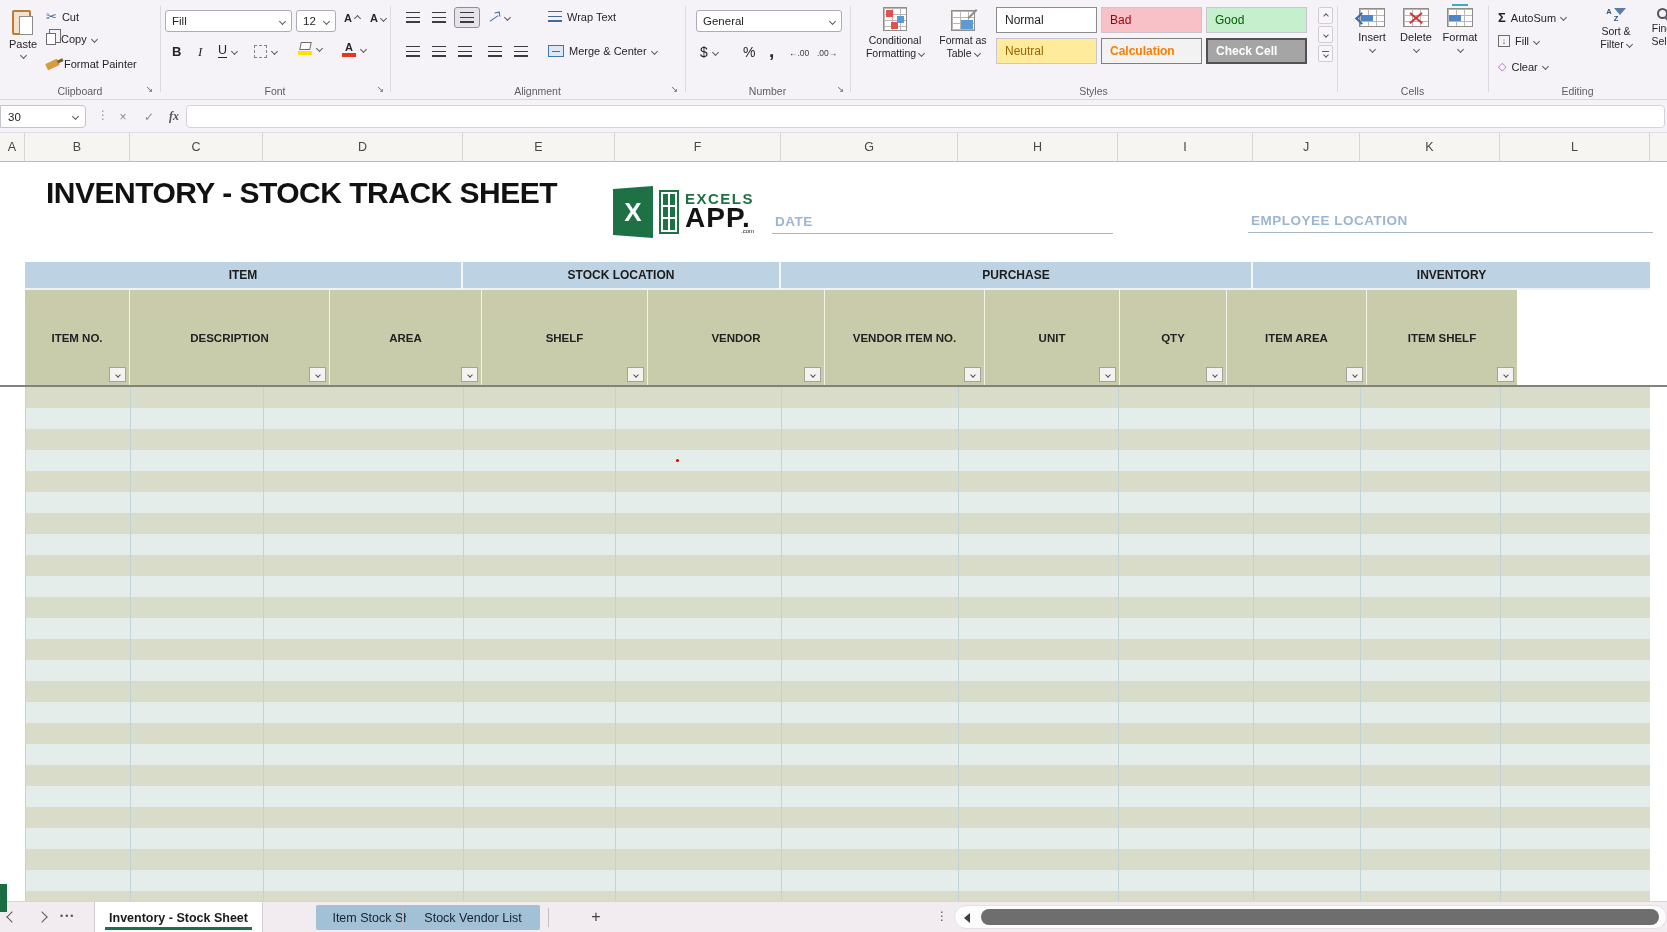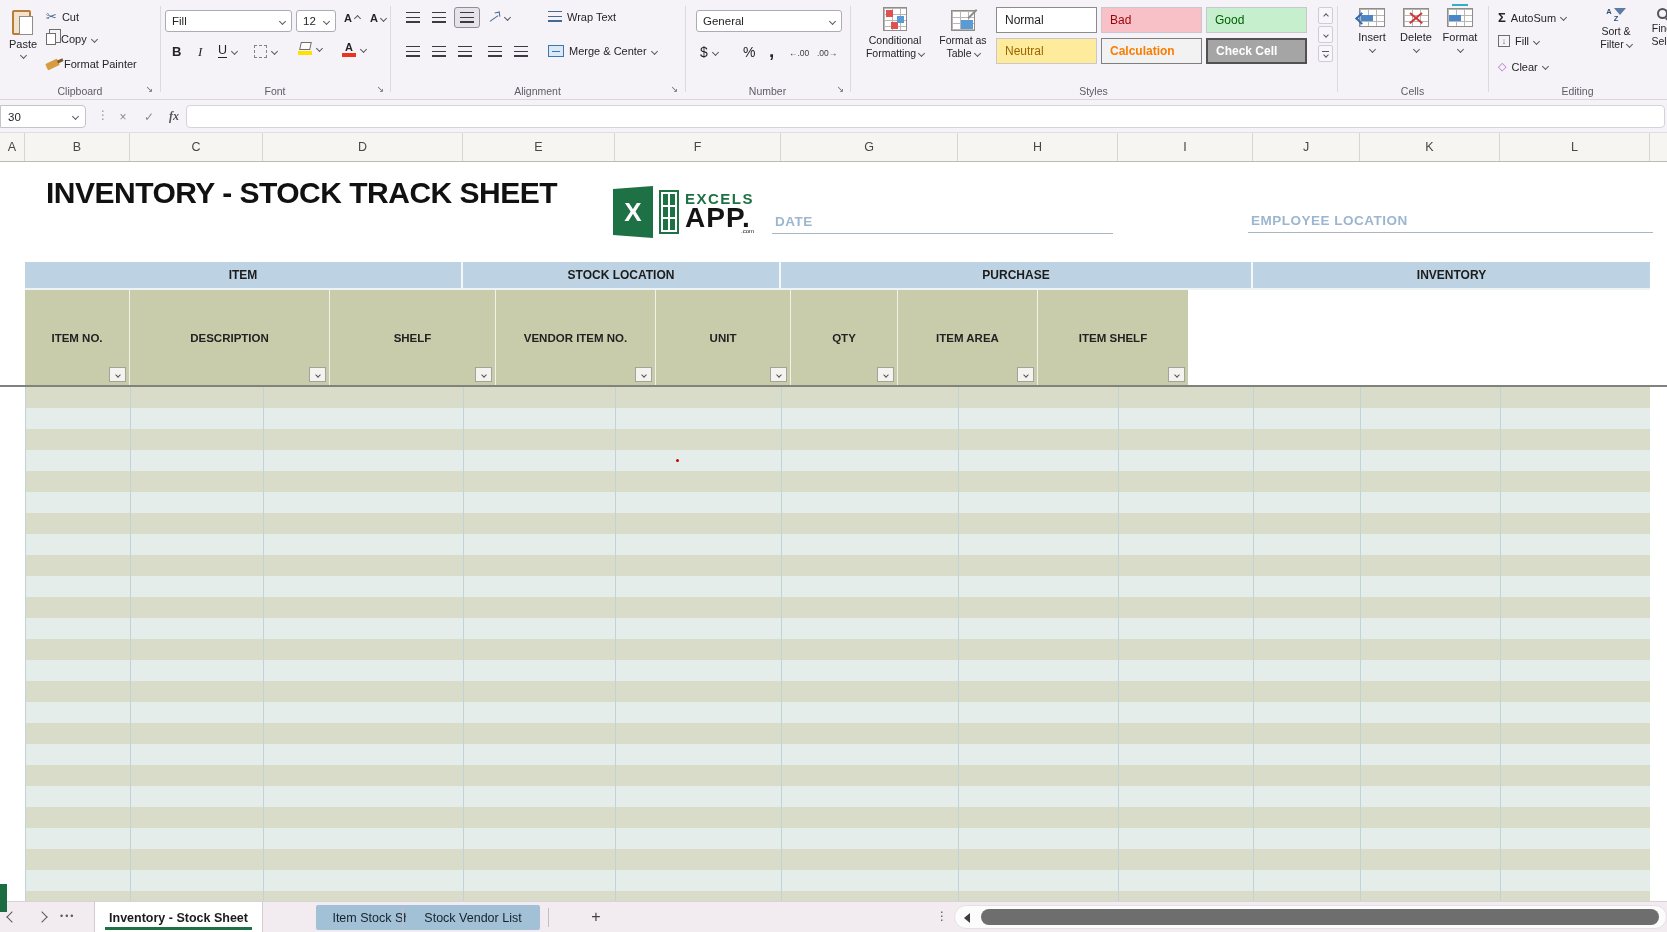--- a/index.html
+++ b/index.html
@@ -504,22 +504,34 @@
           <span class="filt">
             <span class="chev"></span>
           </span>
         </div>
         <div class="thead" style="width: 200px;">
           <span>DESCRIPTION</span>
           <span class="filt">
             <span class="chev"></span>
           </span>
         </div>
+        <div class="thead" style="width: 152px;">
+          <span>AREA</span>
+          <span class="filt">
+            <span class="chev"></span>
+          </span>
+        </div>
         <div class="thead" style="width: 166px;">
           <span>SHELF</span>
+          <span class="filt">
+            <span class="chev"></span>
+          </span>
+        </div>
+        <div class="thead" style="width: 177px;">
+          <span>VENDOR</span>
           <span class="filt">
             <span class="chev"></span>
           </span>
         </div>
         <div class="thead" style="width: 160px;">
           <span>VENDOR ITEM NO.</span>
           <span class="filt">
             <span class="chev"></span>
           </span>
         </div>

